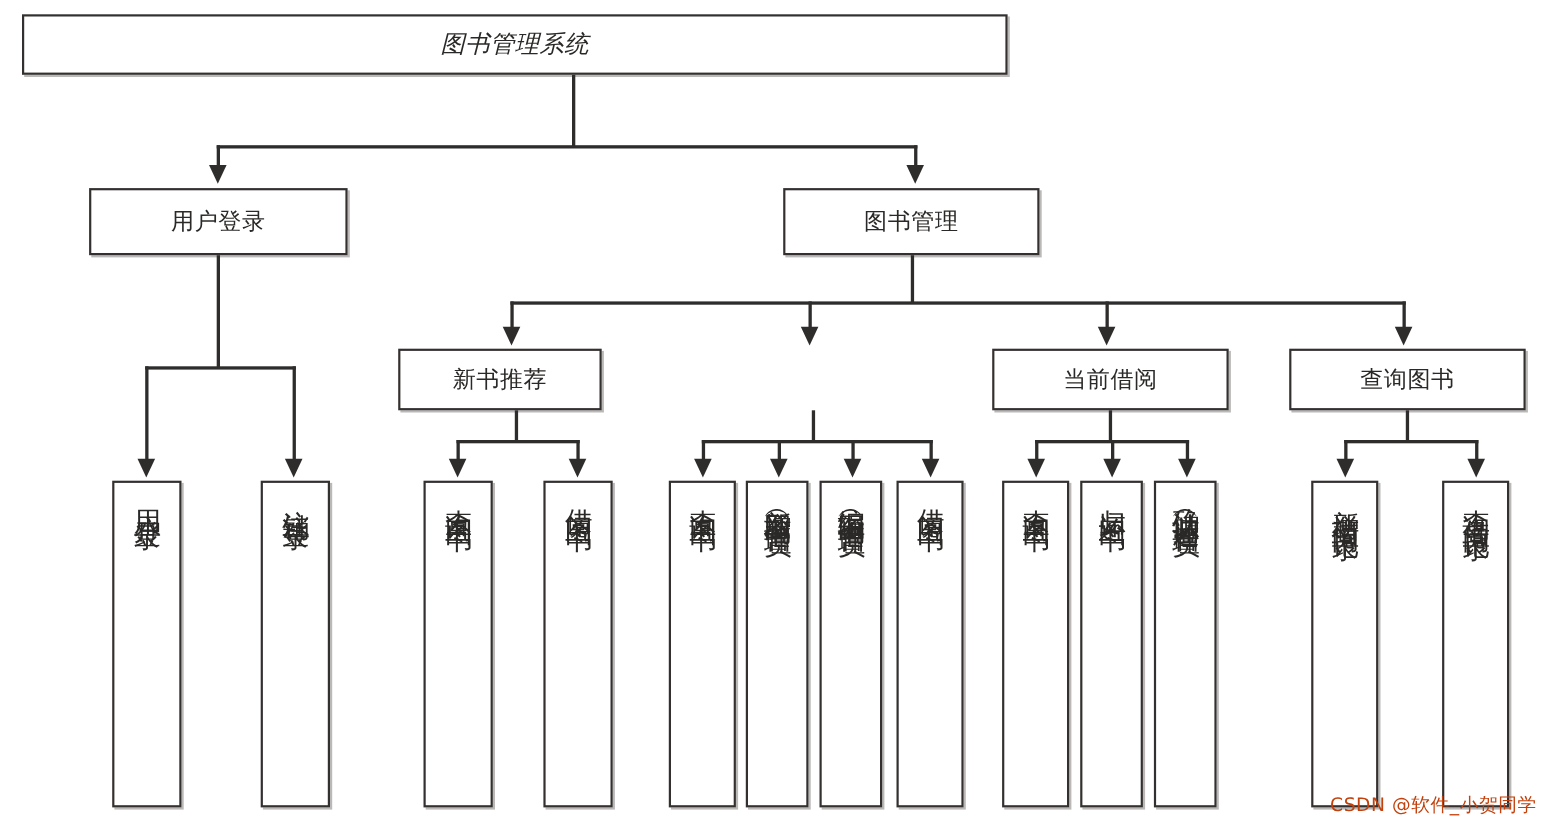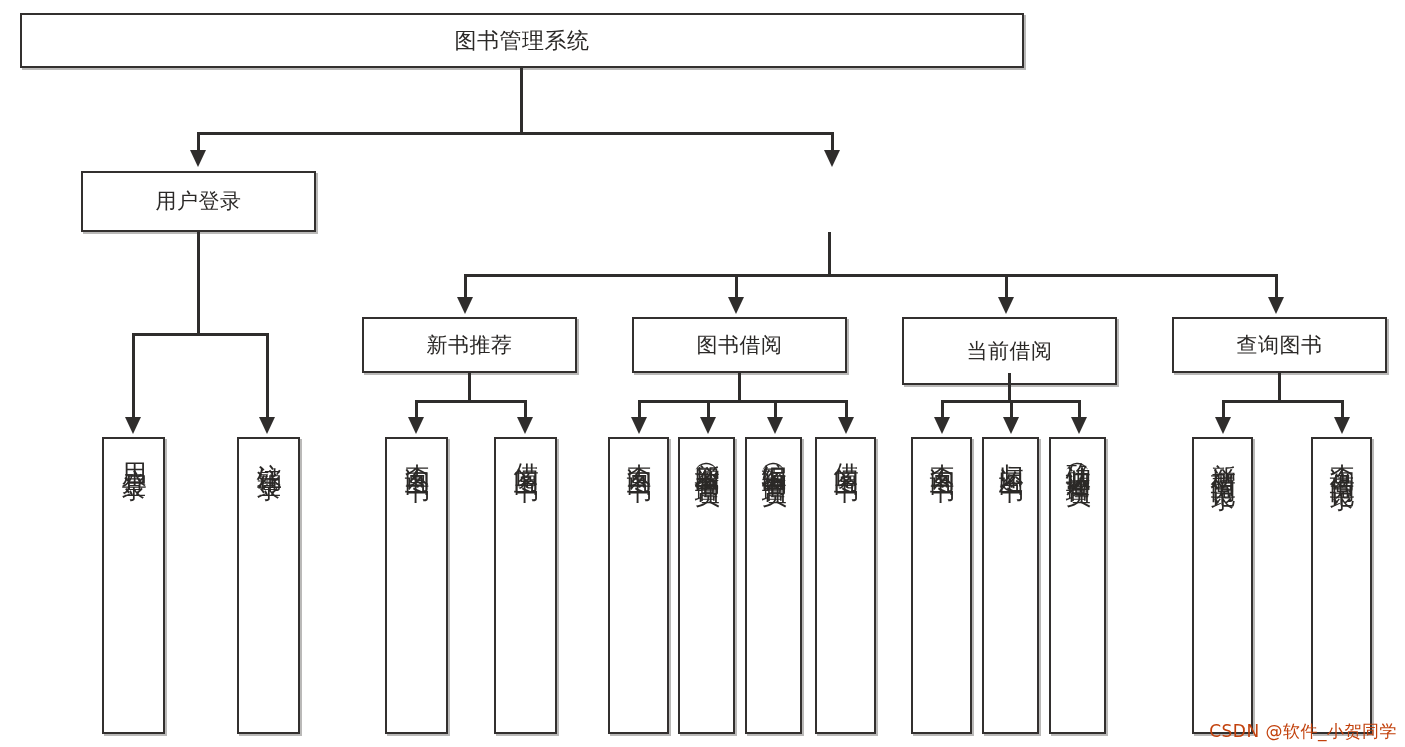--- a/index.html
+++ b/index.html
@@ -76,60 +76,60 @@
     letter-spacing:0.5px;
     white-space:nowrap;
     user-select:none;
   }
 </style>
 </head>
 <body>
 
 <div id="canvas">
 
-  <div class="node h-node root" style="left:20px;top:13px;width:1004px;height:55px;">
+  <div class="node h-node root" style="left:20px;top:13px;width:896px;height:55px;font-style:italic;">
     <span class="lbl">图书管理系统</span>
   </div>
 
   <div class="ln v" style="left:520px;top:68px;height:66px;"></div>
   <div class="ln h" style="left:197px;top:132px;width:637px;"></div>
   <div class="ln v" style="left:197px;top:132px;height:19px;"></div>
   <div class="ln v" style="left:831px;top:132px;height:19px;"></div>
   <div class="arrow" style="left:190px;top:150px;"></div>
   <div class="arrow" style="left:824px;top:150px;"></div>
 
   <div class="node h-node" style="left:81px;top:171px;width:235px;height:61px;">
     <span class="lbl">用户登录</span>
+  </div>
+  <div class="node h-node" style="left:712px;top:171px;width:233px;height:61px;">
+    <span class="lbl">图书管理</span>
   </div>
 
   <div class="ln v" style="left:197px;top:232px;height:103px;"></div>
   <div class="ln h" style="left:132px;top:333px;width:137px;"></div>
   <div class="ln v" style="left:132px;top:333px;height:85px;"></div>
   <div class="ln v" style="left:266px;top:333px;height:85px;"></div>
   <div class="arrow" style="left:125px;top:417px;"></div>
   <div class="arrow" style="left:259px;top:417px;"></div>
 
   <div class="ln v" style="left:828px;top:232px;height:44px;"></div>
   <div class="ln h" style="left:464px;top:274px;width:814px;"></div>
   <div class="ln v" style="left:464px;top:274px;height:24px;"></div>
   <div class="ln v" style="left:735px;top:274px;height:24px;"></div>
   <div class="ln v" style="left:1005px;top:274px;height:24px;"></div>
   <div class="ln v" style="left:1275px;top:274px;height:24px;"></div>
   <div class="arrow" style="left:457px;top:297px;"></div>
   <div class="arrow" style="left:728px;top:297px;"></div>
   <div class="arrow" style="left:998px;top:297px;"></div>
   <div class="arrow" style="left:1268px;top:297px;"></div>
 
-  <div class="node h-node" style="left:362px;top:317px;width:215px;height:56px;">
+  <div class="node h-node" style="left:362px;top:317px;width:185px;height:56px;">
     <span class="lbl">新书推荐</span>
   </div>
-  <div class="node h-node" style="left:632px;top:317px;width:215px;height:56px;">
-    <span class="lbl">图书借阅</span>
-  </div>
-  <div class="node h-node" style="left:902px;top:317px;width:215px;height:68px;">
+  <div class="node h-node" style="left:902px;top:317px;width:215px;height:56px;">
     <span class="lbl">当前借阅</span>
   </div>
   <div class="node h-node" style="left:1172px;top:317px;width:215px;height:56px;">
     <span class="lbl">查询图书</span>
   </div>
 
   <div class="ln v" style="left:468px;top:373px;height:29px;"></div>
   <div class="ln h" style="left:415px;top:400px;width:112px;"></div>
   <div class="ln v" style="left:415px;top:400px;height:18px;"></div>
   <div class="ln v" style="left:524px;top:400px;height:18px;"></div>

